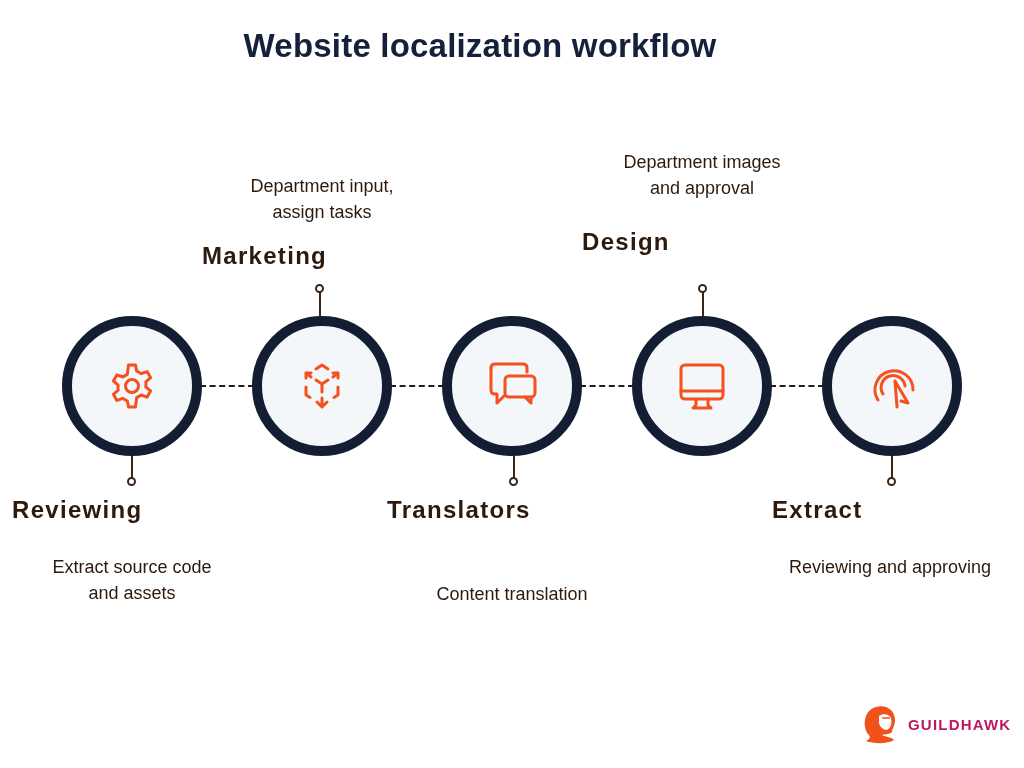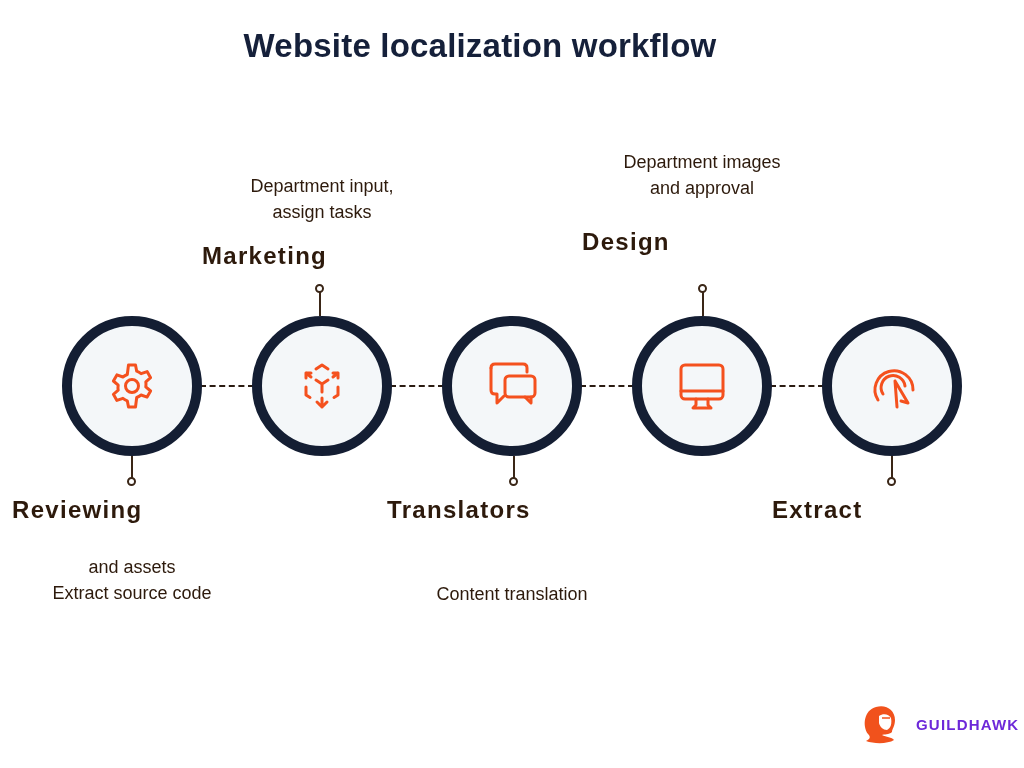--- a/index.html
+++ b/index.html
@@ -29,21 +29,21 @@
     position: absolute; width: 240px; font-size: 24px; font-weight: bold;
     color: #2d1a0c; letter-spacing: 1.3px;
   }
   .desc {
     position: absolute; width: 260px; text-align: center; font-size: 18px; line-height: 26px; color: #2d1a0c;
   }
   .logo {
     position: absolute; left: 862px; top: 704px; display: flex; align-items: center;
   }
   .logo-text {
-    margin-left: 18px; font-size: 15px; font-weight: bold; color: #6d28d9; letter-spacing: 1.2px;
+    margin-left: 10px; font-size: 15px; font-weight: bold; color: #be185d; letter-spacing: 1.2px;
   }
   svg .ic { fill: none; stroke: #f4511e; stroke-width: 3; stroke-linecap: round; stroke-linejoin: round; }
 </style>
 </head>
 <body>
 
 <div class="title">Website localization workflow</div>
 
 <div class="connector" style="left:200px; width:54px;"></div>
 <div class="connector" style="left:390px; width:54px;"></div>
@@ -54,22 +54,22 @@
   <div class="node" style="left:62px; top:316px;">
     <svg width="60" height="60" viewBox="0 0 60 60">
       <path class="ic" d="M26.5 9 h7 l1.2 6.2 a15 15 0 0 1 4.4 2.5 l6-2.1 3.5 6.1-4.8 4.1 a15 15 0 0 1 0 5.1 l4.8 4.1-3.5 6.1-6-2.1 a15 15 0 0 1-4.4 2.5 L33.5 51 h-7 l-1.2-6.2 a15 15 0 0 1-4.4-2.5 l-6 2.1-3.5-6.1 4.8-4.1 a15 15 0 0 1 0-5.1 l-4.8-4.1 3.5-6.1 6 2.1 a15 15 0 0 1 4.4-2.5 Z"></path>
       <circle class="ic" cx="30" cy="30" r="6.5"></circle>
     </svg>
   </div>
   <div class="stem" style="left:131px; top:456px; height:22px;"></div>
   <div class="pin" style="left:127px; top:477px;"></div>
   <div class="label" style="left:12px; top:496px;">Reviewing</div>
   <div class="desc" style="left:2px; top:554px;">
+    <div>Extract source code</div>
     <div>and assets</div>
-    <div>Extract source code</div>
   </div>
 </div>
 
 <div>
   <div class="desc" style="left:192px; top:149px;margin-top:24px;">
     <div>Department input,</div>
     <div>assign tasks</div>
   </div>
   <div class="label" style="left:202px; top:242px;">Marketing</div>
   <div class="pin" style="left:315px; top:284px;"></div>
@@ -126,20 +126,21 @@
     <svg width="60" height="60" viewBox="0 0 60 60">
       <path class="ic" d="M16 44 A19 19 0 1 1 51 34"></path>
       <path class="ic" d="M21 38 A12 12 0 1 1 43 30"></path>
       <path class="ic" d="M33 25 l2 26 M33 25 l13 22 l-7-2"></path>
     </svg>
   </div>
   <div class="stem" style="left:891px; top:456px; height:22px;"></div>
   <div class="pin" style="left:887px; top:477px;"></div>
   <div class="label" style="left:772px; top:496px;">Extract</div>
   <div class="desc" style="left:760px; top:554px;">
+    <div>Reviewing and approving</div>
   </div>
 </div>
 
 <div class="logo">
   <svg width="36" height="40" viewBox="0 0 36 40">
     <path d="M6 30 C0 22 2 6 14 3 C24 0 33 6 33 16 C33 22 30 25 30 28 C27 31 22 30 20 31 C24 33 30 33 32 36 C26 40 12 40 4 37 C8 35 9 33 6 30 Z" fill="#f1521c"></path>
     <path d="M17 12 C21 9 27 10 29 14 C30 19 29 24 25 26 C21 26 18 23 17 19 Z" fill="#ffffff"></path>
     <path d="M20 14 h8" stroke="#f1521c" stroke-width="1.5"></path>
   </svg>
   <span class="logo-text">GUILDHAWK</span>

